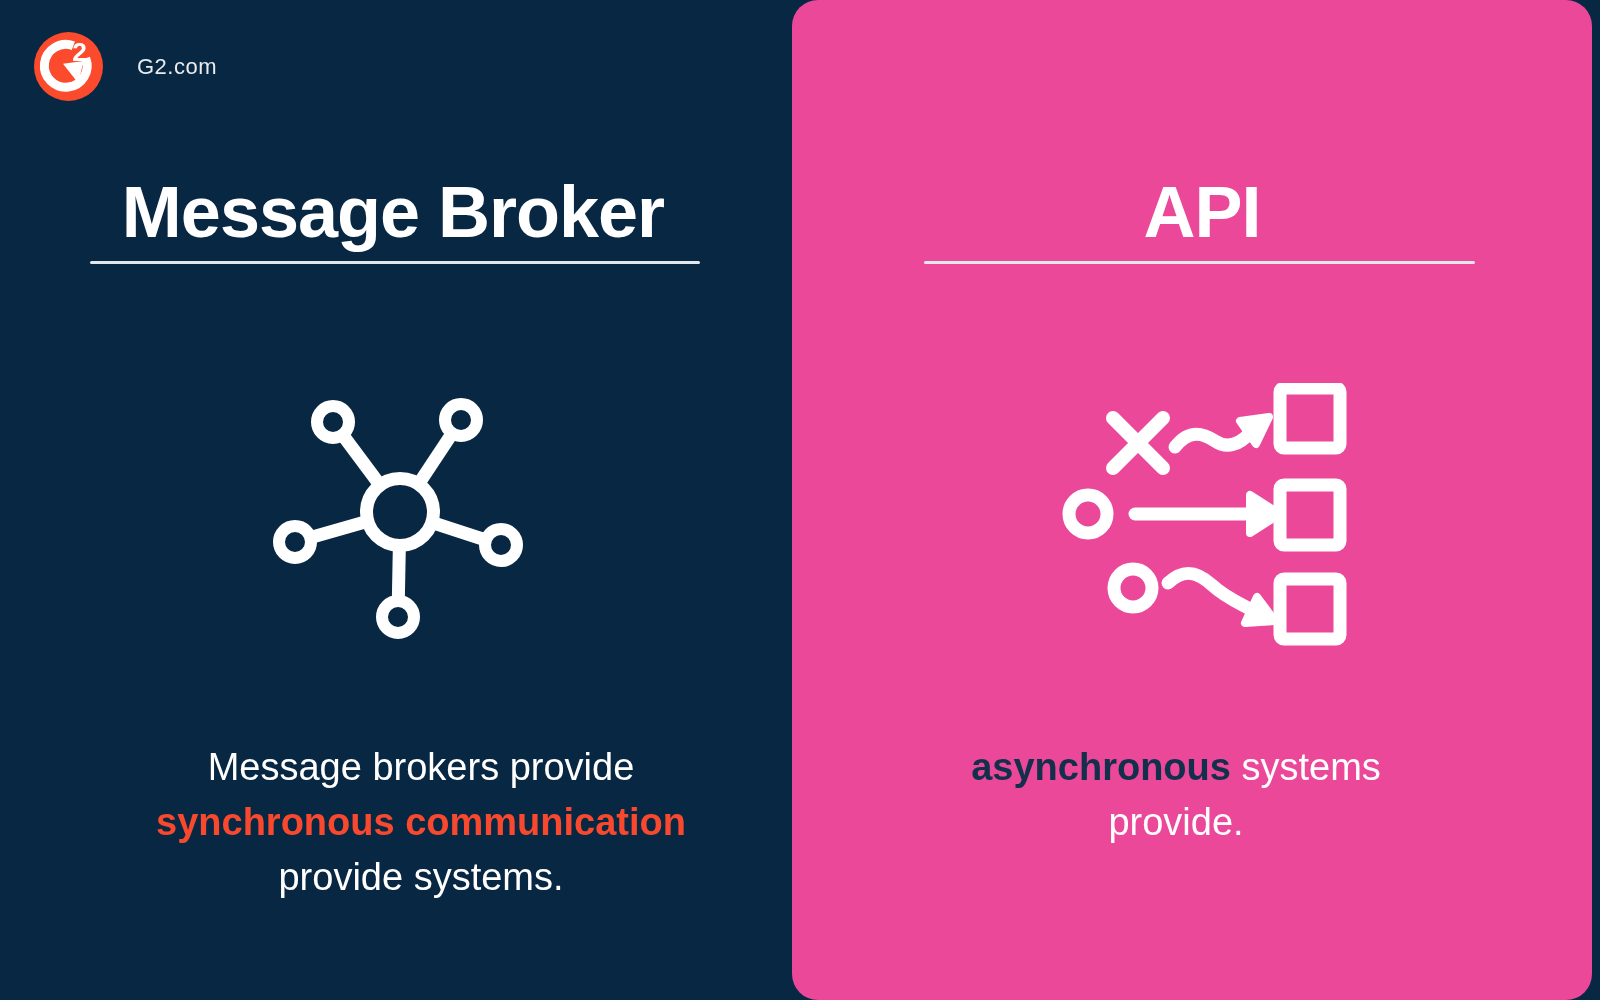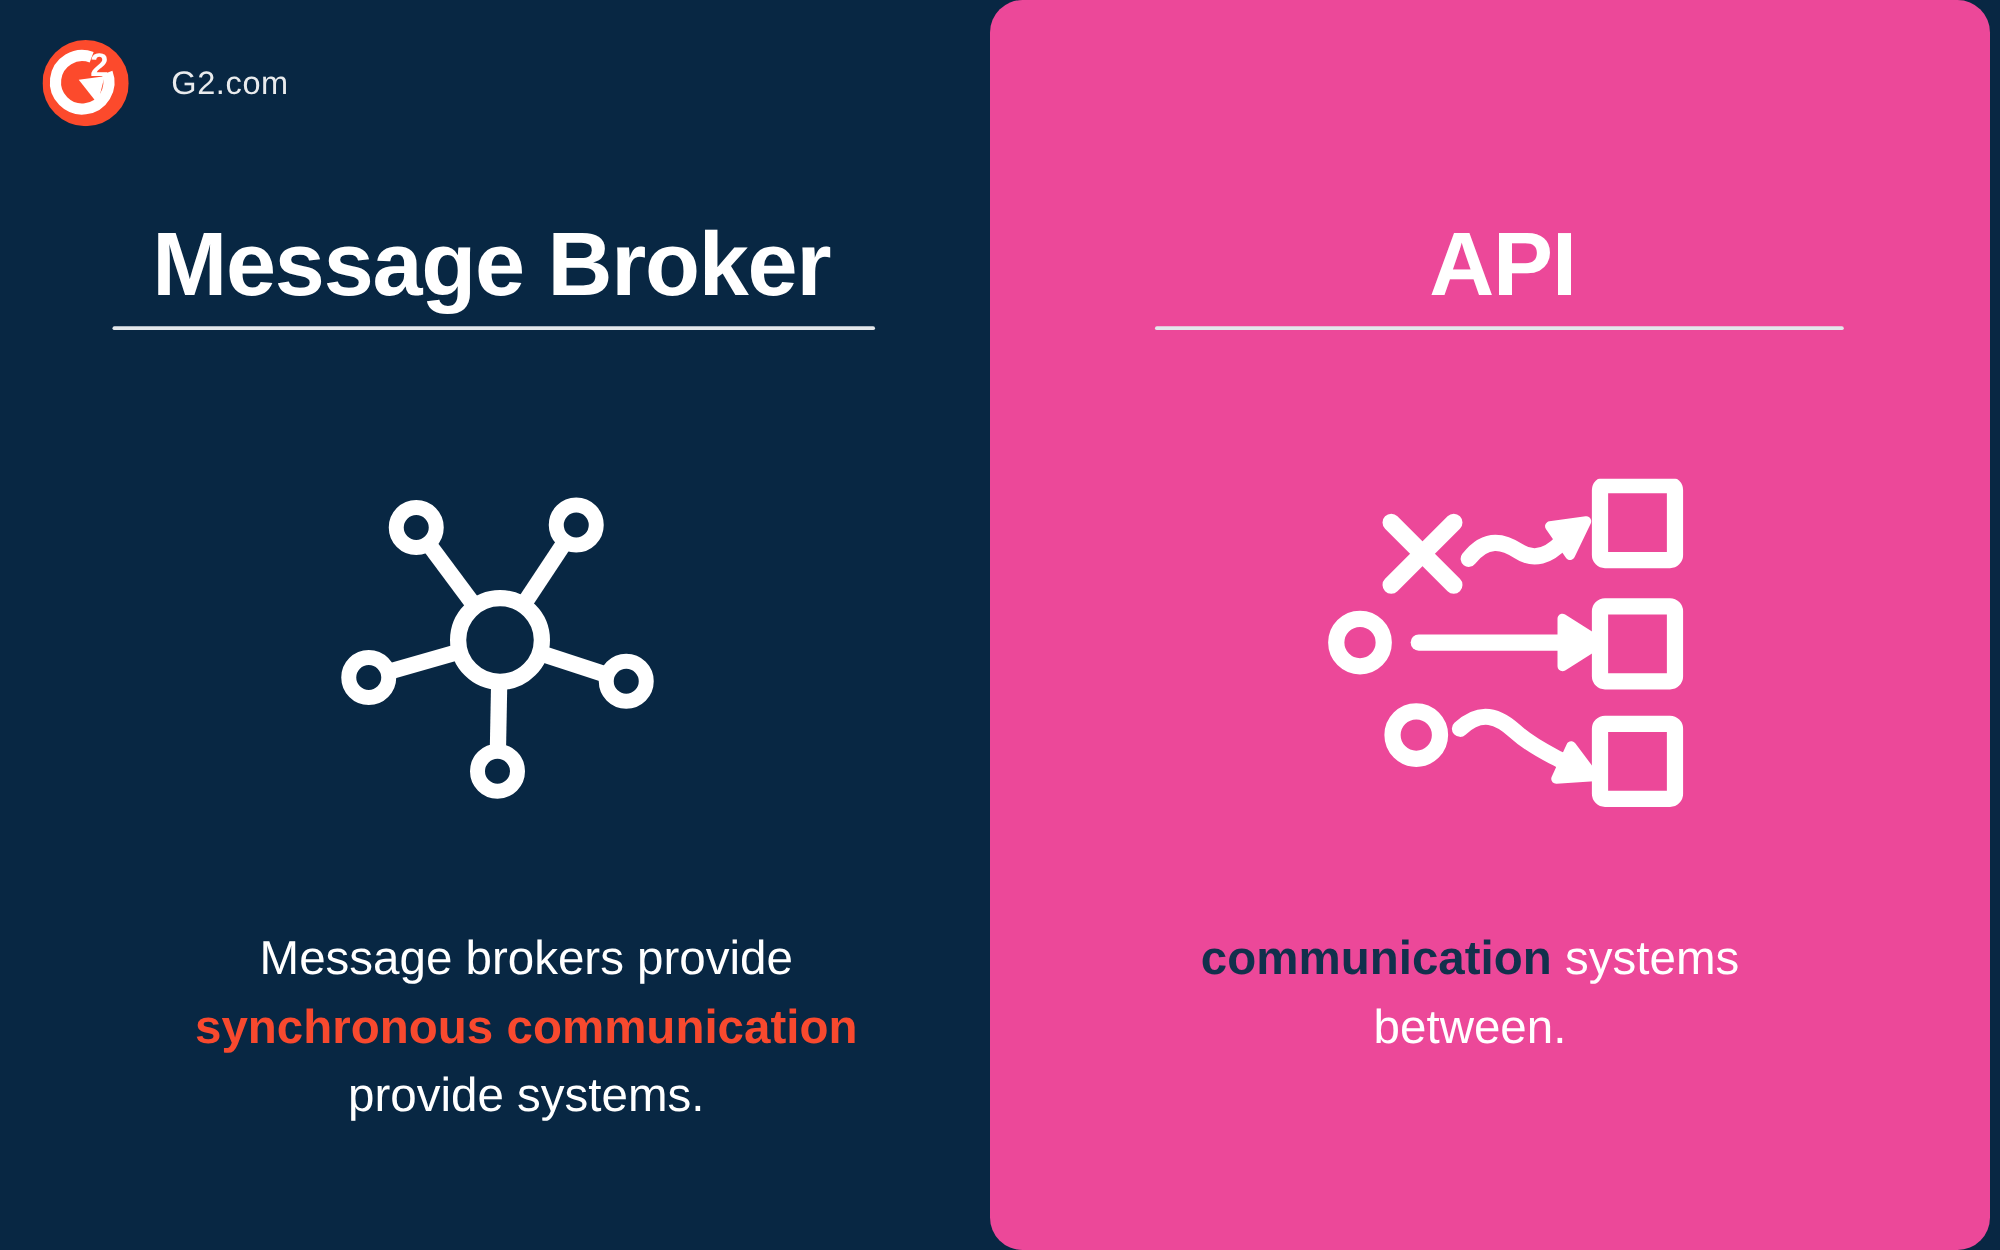--- a/index.html
+++ b/index.html
@@ -7,21 +7,21 @@
     position:relative;width:1600px;height:1000px;overflow:hidden;
     font-family:"Liberation Sans",sans-serif;
   }
   .panel{position:absolute;top:0;width:800px;height:1000px;}
   .panel.left{left:0;background:#082743;}
   .panel.right{left:792px;background:#ec4899;border-radius:26px;}
 
   
   .brand{position:absolute;top:32px;left:34px;display:flex;align-items:center;gap:34px;}
   .logo{width:69px;height:69px;display:block;}
-  .site{font-size:26px;color:#E9EBED;letter-spacing:.5px;}
+  .site{font-size:22px;color:#E9EBED;letter-spacing:.5px;}
 
   
   .title{
     position:absolute;top:176px;left:0;width:100%;margin:0;
     text-align:center;font-size:72px;line-height:72px;font-weight:bold;
     color:#FFFFFF;letter-spacing:-1px;
   }
   .panel.left  .title{transform:translateX(-7px);}
   .panel.right .title{transform:translateX(10px);}
   .underline{position:absolute;top:261px;height:3px;background:#E3E7EB;border-radius:2px;}
@@ -112,18 +112,18 @@
       <polygon points="228,238 210,214 198,240" fill="#FFFFFF" stroke="#FFFFFF" stroke-width="8" stroke-linejoin="round"></polygon>
 
       <g fill="none" stroke="#FFFFFF" stroke-width="13">
         <rect x="233" y="5" width="60" height="60" rx="4"></rect>
         <rect x="233" y="102" width="60" height="60" rx="4"></rect>
         <rect x="233" y="196" width="60" height="60" rx="4"></rect>
       </g>
     </svg>
 
     <p class="desc">
-      <span class="line"><span class="seg-accent-navy">communication</span><span> systems</span></span>
-      <span class="line"><span>between.</span></span>
+      <span class="line"><span class="seg-accent-navy">asynchronous</span><span> systems</span></span>
+      <span class="line"><span>provide.</span></span>
     </p>
   </section>
 
 </div>
 
 </body></html>

